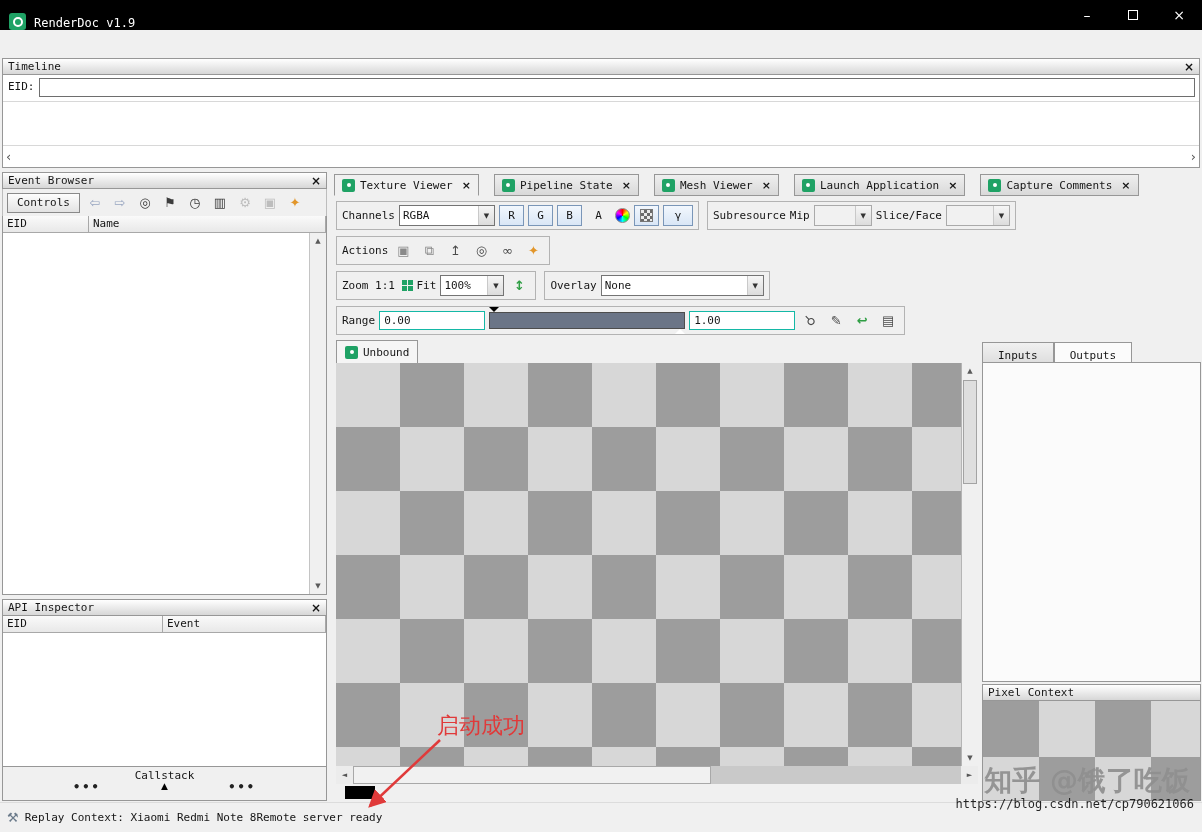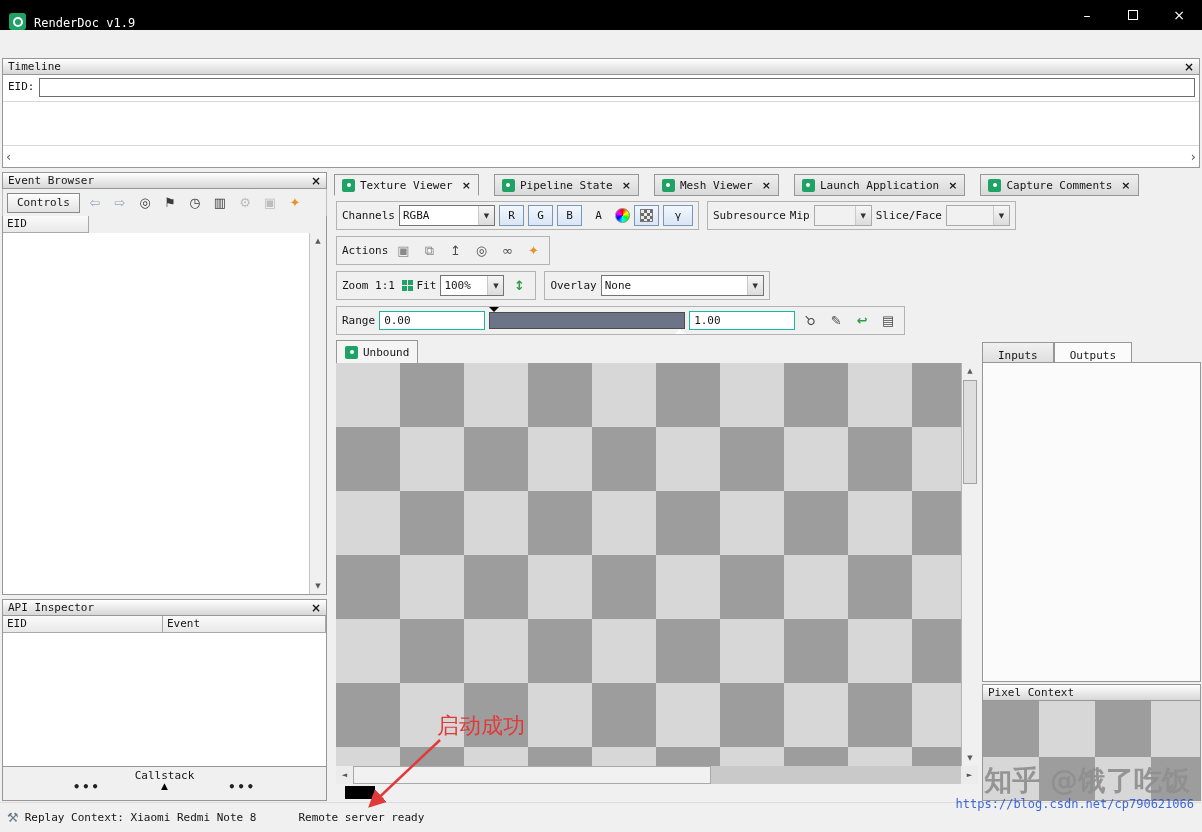--- a/index.html
+++ b/index.html
@@ -114,27 +114,27 @@
   .rtab.active { background:#fbfbfb; border-bottom-color:#fbfbfb; }
   #right-body { position:absolute; left:982px; top:362px; width:219px; height:320px; background:#fbfbfb; border:1px solid #979797; }
   #pixel-header { position:absolute; left:982px; top:684px; width:219px; }
   #pixel-body { position:absolute; left:982px; top:701px; width:219px; height:100px; border:1px solid #979797; border-top:none;
       background-image:repeating-conic-gradient(var(--checker-light,#d7d7d7) 0 25%, var(--checker-dark,#9d9d9d) 0 50%);
       background-size:112px 112px; }
 
   
   #statusbar { position:absolute; left:0; top:802px; width:1202px; height:30px; background:#f0f0f0; border-top:1px solid #dcdcdc; display:flex; align-items:center; padding:0 7px; }
   #status-icon { font-size:13px; color:#6a7a8a; margin-right:6px; }
-  #remote-status { margin-left:42px; }
+  #remote-status { }
 
   
   #annotation-text { position:absolute; left:437px; top:711px; color:var(--annotation-red,#e03a3a); font-size:22px; z-index:60; font-family:"DejaVu Sans","Liberation Sans",sans-serif; }
   #annotation-arrow { position:absolute; left:352px; top:736px; z-index:60; }
   #watermark-brand { position:absolute; right:12px; top:762px; font-size:28px; font-weight:bold; color:#8f8f8f; opacity:.92; z-index:50; font-family:"DejaVu Sans","Liberation Sans",sans-serif; }
-  #watermark-url { position:absolute; right:8px; top:797px; font-size:12px; color:#1d4ed8; opacity:.85; z-index:50; }
+  #watermark-url { position:absolute; right:8px; top:797px; font-size:12px; color:#000000; opacity:.85; z-index:50; }
 </style>
 </head>
 <body>
 
 <div id="app">
 
   <div id="titlebar">
     <span class="app-icon"></span>
     <span class="title-text">RenderDoc v1.9</span>
     <div class="win-btns">
@@ -178,20 +178,21 @@
       <span class="tb-ico ico">◎</span>
       <span class="tb-ico ico">⚑</span>
       <span class="tb-ico ico">◷</span>
       <span class="tb-ico ico">▥</span>
       <span class="tb-ico disabled ico">⚙</span>
       <span class="tb-ico disabled ico">▣</span>
       <span class="tb-ico accent ico">✦</span>
     </div>
     <div class="col-head">
       <div class="col-cell" style="width:86px">EID</div>
+      <div class="col-cell" style="flex:1">Name</div>
     </div>
     <div class="list-area" style="height:362px">
       <div class="vscroll">
         <span class="sbtn up ico">▲</span>
         <span class="sbtn down ico">▼</span>
       </div>
     </div>
   </div>
 
   <div id="api-inspector">

